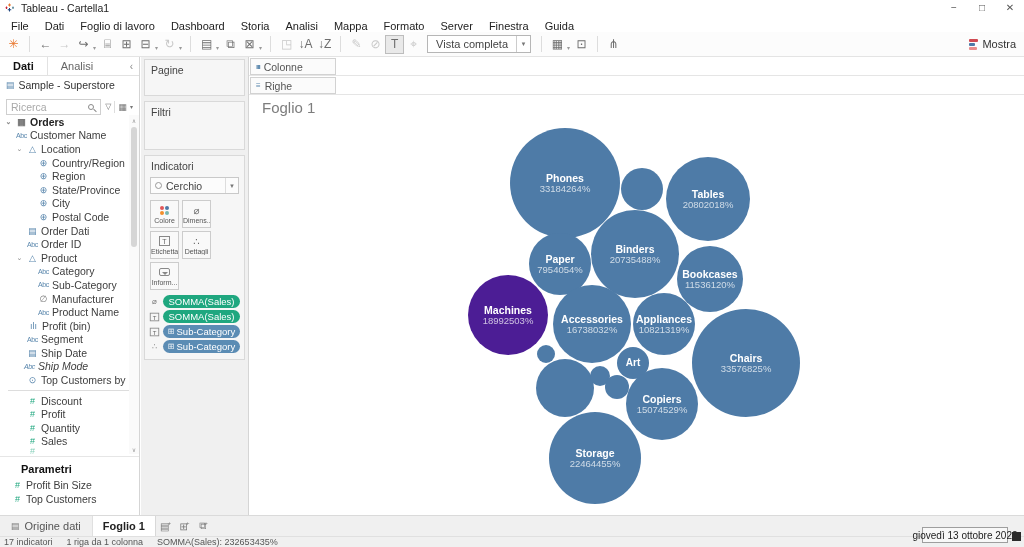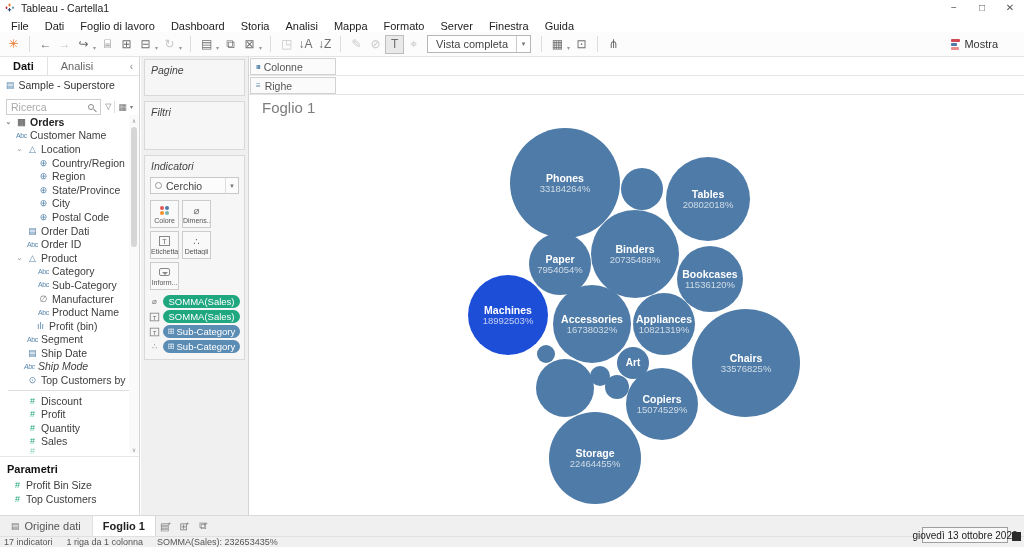--- a/index.html
+++ b/index.html
@@ -19,21 +19,21 @@
   
   .toolbar { position:absolute; top:32px; left:0; right:0; height:25px; background:#fcfcfc; border-bottom:1px solid #e4e4e4; display:flex; align-items:center; padding-left:4px; color:#6d6d6d; }
   .tbtn { min-width:19px; height:19px; display:flex; align-items:center; justify-content:center; font-size:12px; color:#6d6d6d; border:1px solid transparent; }
   .tbtn.disabled { color:#c8c8c8; }
   .tbtn.pressed { background:#e9e9e9; border-color:#bdbdbd; }
   .tcaret { font-size:6px; color:#9a9a9a; margin:6px 2px 0 0; }
   .tsep { width:1px; height:16px; background:#ddd; margin:0 6px; }
   .combo { display:flex; align-items:center; border:1px solid #b6b6b6; height:18px; margin:0 4px; background:#fff; }
   .combo .combo-label { font-size:11px; color:#444; padding:0 8px; }
   .combo .combo-caret { border-left:1px solid #ccc; width:14px; text-align:center; font-size:6px; color:#777; align-self:stretch; display:flex; align-items:center; justify-content:center; }
-  .showme-btn { margin-left:auto; margin-right:26px; display:flex; align-items:center; gap:4px; font-size:11px; color:#333; }
+  .showme-btn { margin-left:auto; margin-right:8px; display:flex; align-items:center; gap:4px; font-size:11px; color:#333; }
   .showme-ic { display:inline-flex; flex-direction:column; gap:1px; }
   .showme-ic i { display:block; height:3px; border-radius:1px; }
   .showme-ic i:nth-child(1){ width:9px; background:#d04a52; }
   .showme-ic i:nth-child(2){ width:6px; background:#4e79a7; }
   .showme-ic i:nth-child(3){ width:8px; background:#e98c8c; }
 
   
   .data-pane { position:absolute; top:57px; left:0; width:140px; bottom:32px; background:#fff; border-right:1px solid #d5d5d5; }
   .dp-tabs { display:flex; align-items:center; height:19px; border-bottom:1px solid #e2e2e2; font-size:11px; }
   .dp-tab { padding:0 13px; color:#666; height:100%; display:flex; align-items:center; }
@@ -57,27 +57,27 @@
   .f-icon { width:17px; flex:none; text-align:center; font-size:9px; }
   .f-icon.abc { font-size:7px; letter-spacing:-0.3px; }
   .f-icon.blue { color:#5a87ad; }
   .f-icon.green { color:#1fa77f; }
   .f-icon.grey { color:#777; }
   .field-sep { height:1px; background:#ddd; margin:3px 8px 3px 8px; }
   .list-scroll { position:absolute; right:0; top:0; width:10px; height:100%; background:#fafafa; display:flex; flex-direction:column; align-items:center; font-size:6px; color:#999; }
   .scroll-thumb { width:6px; flex:none; height:120px; background:#d6d6d6; border-radius:3px; margin-top:2px; }
   .scroll-arrow { height:10px; display:flex; align-items:center; }
   .spacer { flex:1; }
-  .param-header { font-size:11px; font-weight:bold; color:#111; padding:6px 0 3px 7px; border-top:1px solid #e6e6e6; margin-top:2px; }
+  .param-header { font-size:11px; font-weight:bold; color:#111; padding:6px 0 3px 21px; border-top:1px solid #e6e6e6; margin-top:2px; }
   .param-row { display:flex; align-items:center; height:14px; font-size:10.5px; color:#3d3d3d; padding-left:9px; }
 
   
   .cards-pane { position:absolute; top:57px; left:141px; width:108px; bottom:32px; background:#f0f0f0; border-right:1px solid #d5d5d5; padding:2px 3px; }
   .card { border:1px solid #d9d9d9; background:#f6f6f6; margin-bottom:5px; }
-  .card-label { font-size:10.5px; color:#444; padding:4px 0 3px 6px;font-style:italic; }
+  .card-label { font-size:10.5px; color:#444; padding:4px 0 3px 6px; }
   .card.pages { height:37px; }
   .card.filters { height:49px; }
   .card.marks { padding-bottom:6px; }
   .mark-dd { display:flex; align-items:center; border:1px solid #c9c9c9; background:#fcfcfc; height:17px; margin:2px 5px 6px 5px; }
   .mark-dd .circ { width:7px; height:7px; border:1px solid #999; border-radius:50%; margin:0 4px; }
   .mark-dd .dd-label { flex:1; font-size:10.5px; color:#444; }
   .mark-dd .dd-caret { width:13px; font-size:6px; color:#777; text-align:center; border-left:1px solid #ddd; align-self:stretch; display:flex; align-items:center; justify-content:center; }
   .mark-btns { display:flex; flex-wrap:wrap; gap:3px; padding:0 5px; }
   .mark-btn { width:29px; height:28px; border:1px solid #cccccc; background:#f9f9f9; display:flex; flex-direction:column; align-items:center; justify-content:center; gap:1px; }
   .mark-btn .mb-label { font-size:7px; color:#555; white-space:nowrap; overflow:hidden; max-width:27px; }
@@ -298,21 +298,21 @@
       <div class="field-row" style="padding-left: 26px;">
         <span class="f-caret"></span>
         <span class="f-icon grey">∅</span>
         <span>Manufacturer</span>
       </div>
       <div class="field-row" style="padding-left: 26px;">
         <span class="f-caret"></span>
         <span class="f-icon abc blue">Abc</span>
         <span>Product Name</span>
       </div>
-      <div class="field-row" style="padding-left: 23px;">
+      <div class="field-row" style="padding-left: 16px;">
         <span class="f-caret"></span>
         <span class="f-icon blue">ılı</span>
         <span>Profit (bin)</span>
       </div>
       <div class="field-row" style="padding-left: 15px;">
         <span class="f-caret"></span>
         <span class="f-icon abc blue">Abc</span>
         <span>Segment</span>
       </div>
       <div class="field-row" style="padding-left: 15px;">
@@ -481,21 +481,21 @@
         <div class="b-value">20735488%</div>
       </div>
       <div class="bubble" style="left: 280px; top: 138px; height: 62px; width: 62px; background: rgb(78, 123, 167);">
         <div class="b-label">Paper</div>
         <div class="b-value">7954054%</div>
       </div>
       <div class="bubble" style="left: 428px; top: 151px; height: 66px; width: 66px; background: rgb(78, 123, 167);">
         <div class="b-label">Bookcases</div>
         <div class="b-value">11536120%</div>
       </div>
-      <div class="bubble" style="left: 219px; top: 180px; height: 80px; width: 80px; background: #1d4ed8;">
+      <div class="bubble" style="left: 219px; top: 180px; height: 80px; width: 80px; background: #4c1d95;">
         <div class="b-label">Machines</div>
         <div class="b-value">18992503%</div>
       </div>
       <div class="bubble" style="left: 304px; top: 190px; height: 78px; width: 78px; background: rgb(78, 123, 167);">
         <div class="b-label">Accessories</div>
         <div class="b-value">16738032%</div>
       </div>
       <div class="bubble" style="left: 384px; top: 198px; height: 62px; width: 62px; background: rgb(78, 123, 167);">
         <div class="b-label">Appliances</div>
         <div class="b-value">10821319%</div>

